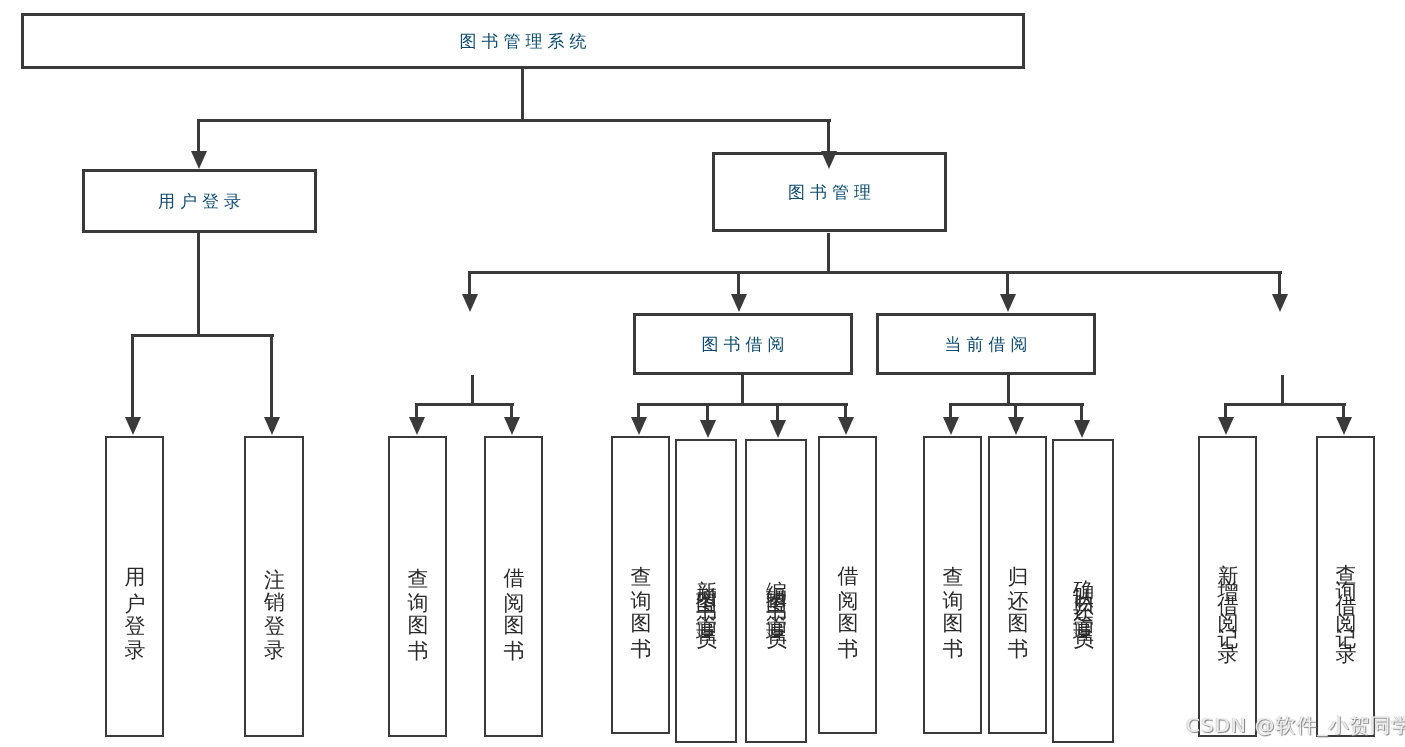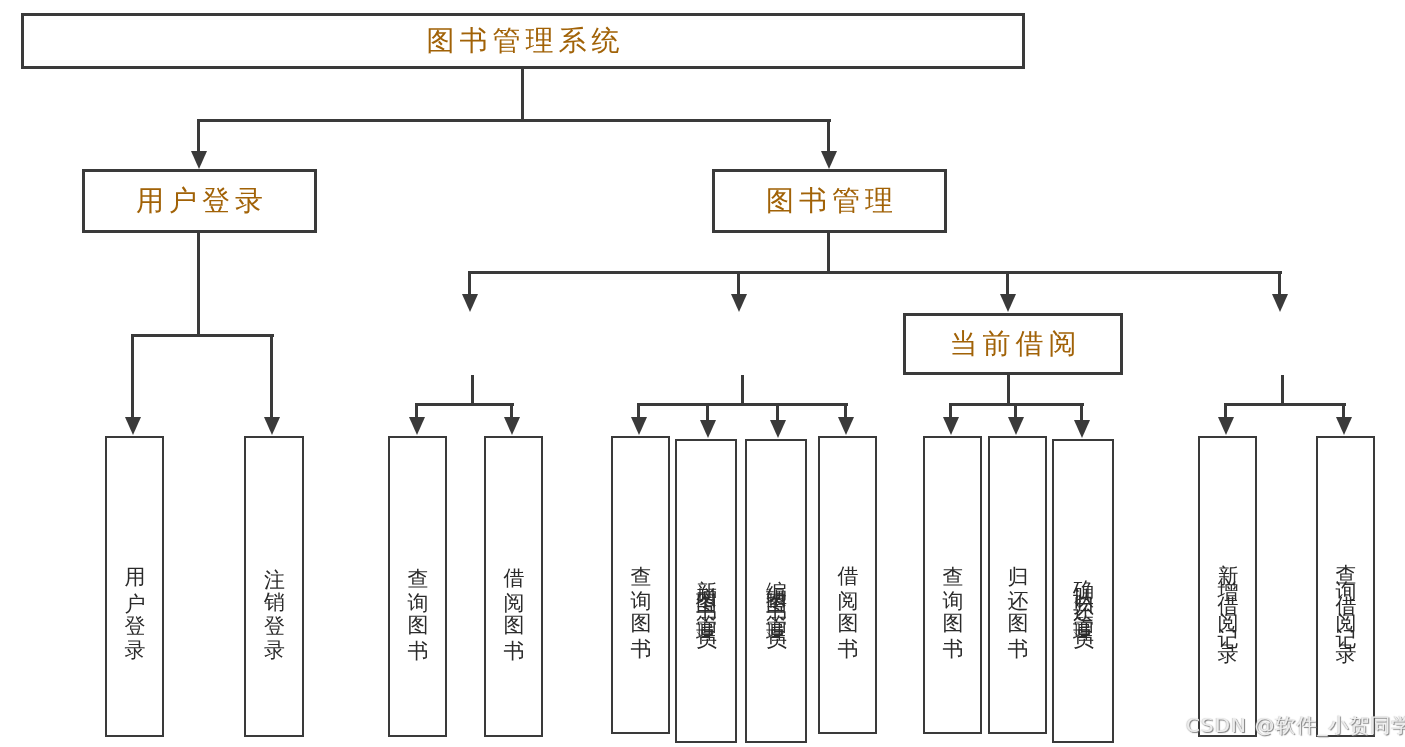--- a/index.html
+++ b/index.html
@@ -14,23 +14,23 @@
   .hbox {
     position: absolute;
     box-sizing: border-box;
     background: #ffffff;
     border: 3px solid #3a3a3a;
     display: flex;
     align-items: center;
     justify-content: center;
   }
   .hlabel {
-    font-size: 28px;
+    font-size: 17px;
     letter-spacing: 5px;
-    color: #a16207;
+    color: #0c4a6e;
     white-space: nowrap;
     text-indent: 5px;
     text-align: center;
   }
   .vbox {
     position: absolute;
     box-sizing: border-box;
     background: #ffffff;
     border: 2px solid #3a3a3a;
     display: flex;
@@ -71,25 +71,28 @@
 
 <div id="canvas" style="background: rgb(255, 255, 255);">
 
   <div class="hbox" style="left:21px; top:13px; width:1004px; height:56px;">
     <span class="hlabel">图书管理系统</span>
   </div>
 
   <div class="hbox" style="left:82px; top:169px; width:235px; height:64px;">
     <span class="hlabel">用户登录</span>
   </div>
-  <div class="hbox" style="left:712px; top:169px; width:235px; height:64px;">
+  <div class="hbox" style="left:712px; top:152px; width:235px; height:80px;">
     <span class="hlabel">图书管理</span>
   </div>
 
-  <div class="hbox" style="left:903px; top:313px; width:220px; height:62px;">
+  <div class="hbox" style="left:633px; top:313px; width:220px; height:62px;">
+    <span class="hlabel">图书借阅</span>
+  </div>
+  <div class="hbox" style="left:876px; top:313px; width:220px; height:62px;">
     <span class="hlabel">当前借阅</span>
   </div>
 
   <div class="vbox len4" style="left:105px; top:436px; width:59px; height:301px;">
     <span class="vtext">用户登录</span>
   </div>
   <div class="vbox len4" style="left:244px; top:436px; width:60px; height:301px;">
     <span class="vtext">注销登录</span>
   </div>
 

